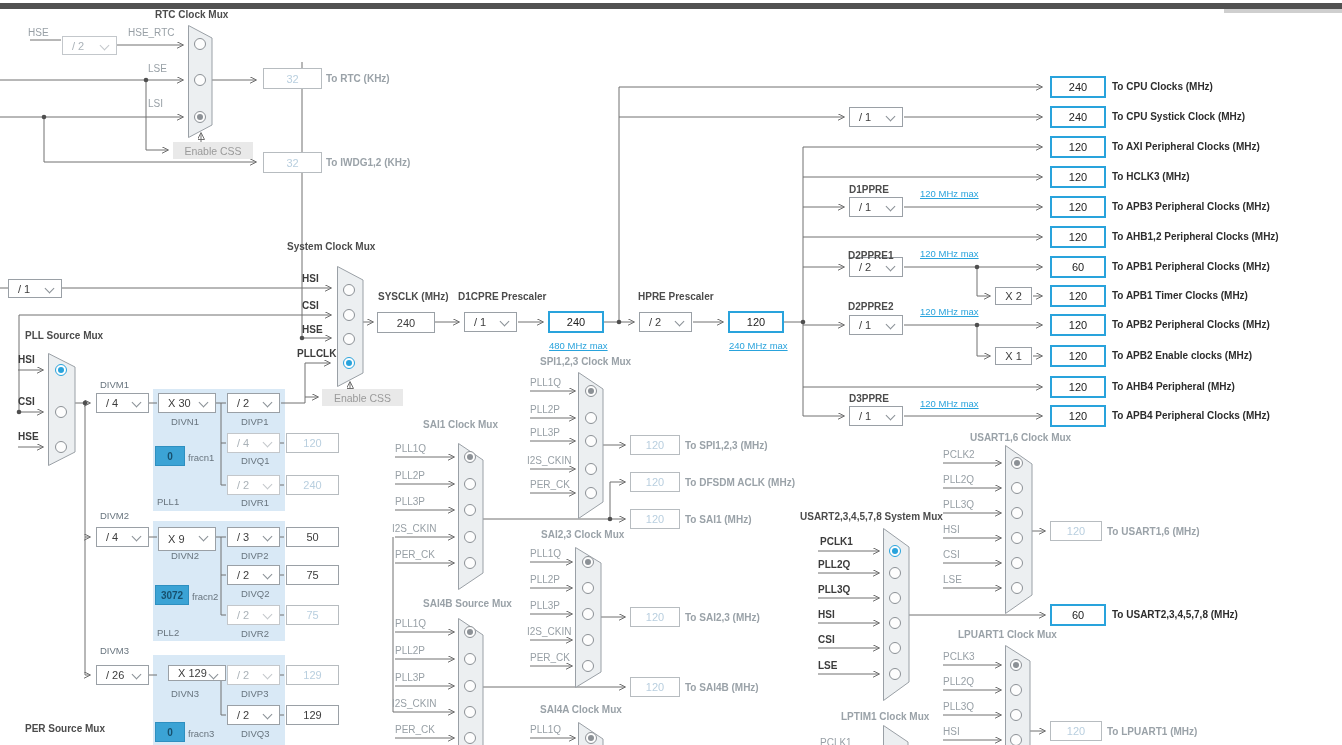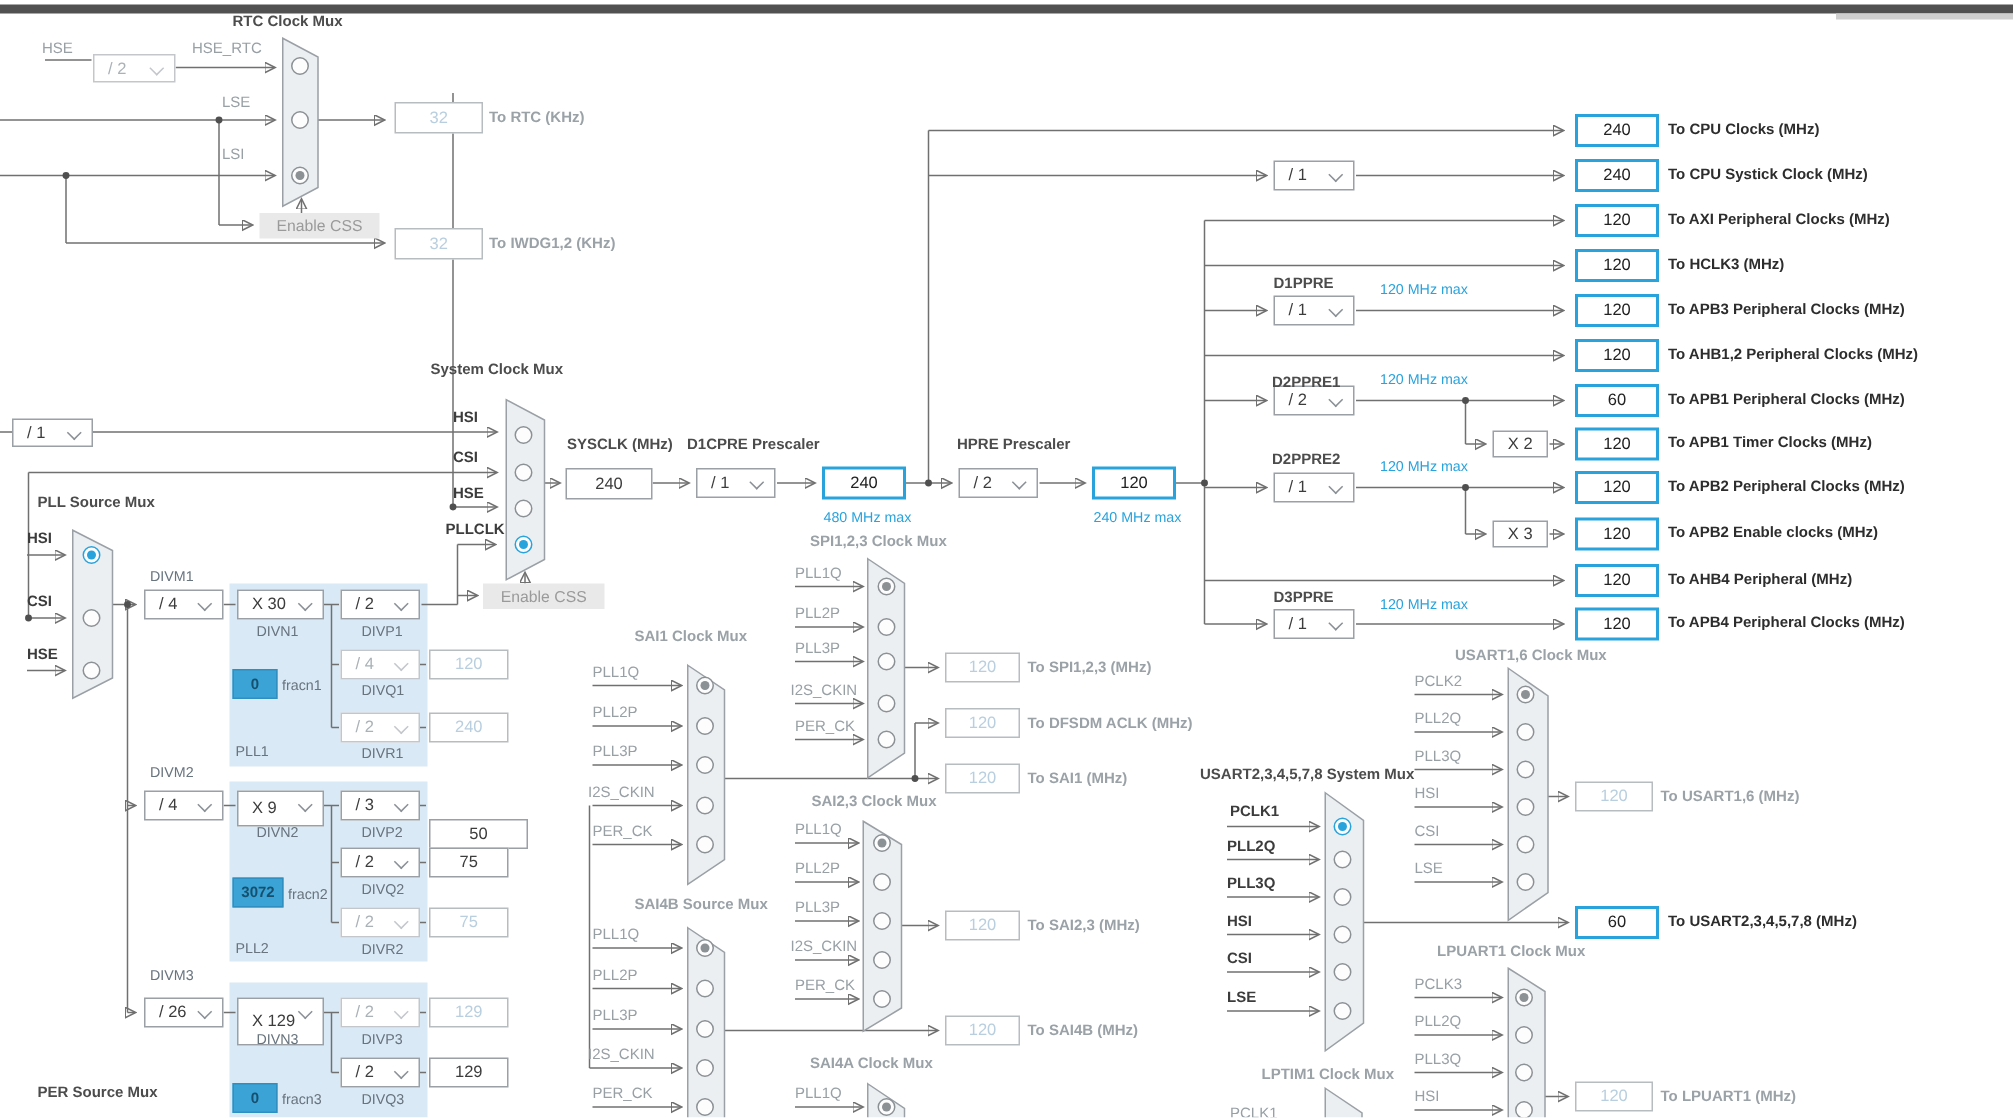--- a/index.html
+++ b/index.html
@@ -5,21 +5,21 @@
   html,body{margin:0;padding:0;background:#fff;}
   #stage{position:relative;width:1342px;height:745px;overflow:hidden;background:#fff;
          font-family:"Liberation Sans",sans-serif;}
   
   .t{position:absolute;font:bold 10px "Liberation Sans",sans-serif;color:#4c4c4c;white-space:nowrap;z-index:3;}
   .t.gray{color:#9aa2a8;}
   .t.dark{color:#2d2d2d;}
   .inlbl{position:absolute;font:10px "Liberation Sans",sans-serif;color:#98a0a6;white-space:nowrap;z-index:3;}
   .inlbl.dk{font-weight:bold;color:#3c3c3c;}
   .sub{position:absolute;font:9.5px "Liberation Sans",sans-serif;color:#68747e;white-space:nowrap;z-index:3;}
-  .max{position:absolute;font:9.5px "Liberation Sans",sans-serif;color:#29a3dc;white-space:nowrap;z-index:3;}
+  .max{position:absolute;font:9.5px "Liberation Sans",sans-serif;color:#29a3dc;white-space:nowrap;z-index:3;text-decoration:underline;}
   
   .vbox{position:absolute;background:#fff;border:1px solid #9aa0a6;display:flex;align-items:center;
         justify-content:center;font:11px "Liberation Sans",sans-serif;color:#3c3c3c;z-index:2;box-sizing:border-box;}
   .vbox.dim{color:#b9cfdf;border-color:#b7bcc0;}
   .vbox.hl{border:2px solid #29a3dc;color:#222;}
   .dd{position:absolute;background:#fff;border:1px solid #9aa0a6;display:flex;align-items:center;
       padding-left:9px;font:11px "Liberation Sans",sans-serif;color:#3c3c3c;z-index:2;box-sizing:border-box;}
   .dd i{position:absolute;right:8px;top:5px;width:6px;height:6px;border-right:1.4px solid #8a9096;
         border-bottom:1.4px solid #8a9096;transform:rotate(45deg);}
   .dd.off{color:#aab2b8;border-color:#c3c7cb;}
@@ -272,21 +272,21 @@
   <div class="dd" style="left:158px;top:527px;width:58px;height:24px">
       <span>X 9</span>
       <i></i>
     </div>
   <div class="sub" style="left:171px;top:550px">DIVN2</div>
   <div class="dd" style="left:227px;top:527px;width:53px;height:20px">
       <span>/ 3</span>
       <i></i>
     </div>
   <div class="sub" style="left:241px;top:550px">DIVP2</div>
-  <div class="vbox" style="left:286px;top:546px;width:66px;height:20px">50</div>
+  <div class="vbox" style="left:286px;top:527px;width:53px;height:20px">50</div>
   <div class="dd" style="left:227px;top:565px;width:53px;height:20px">
       <span>/ 2</span>
       <i></i>
     </div>
   <div class="sub" style="left:241px;top:588px">DIVQ2</div>
   <div class="vbox" style="left:286px;top:565px;width:53px;height:20px">75</div>
   <div class="fracn" style="left:155px;top:585px;width:34px;height:20px">3072</div>
   <div class="sub" style="left:192px;top:591px">fracn2</div>
   <div class="dd off" style="left:227px;top:605px;width:53px;height:20px">
       <span>/ 2</span>
@@ -294,21 +294,21 @@
     </div>
   <div class="sub" style="left:241px;top:628px">DIVR2</div>
   <div class="vbox dim" style="left:286px;top:605px;width:53px;height:20px">75</div>
   <div class="sub" style="left:157px;top:627px">PLL2</div>
 
   <div class="sub" style="left:100px;top:645px">DIVM3</div>
   <div class="dd" style="left:96px;top:665px;width:53px;height:20px">
       <span>/ 26</span>
       <i></i>
     </div>
-  <div class="dd" style="left:158px;top:665px;width:58px;height:32px">
+  <div class="dd" style="left:168px;top:665px;width:58px;height:16px">
       <span>X 129</span>
       <i></i>
     </div>
   <div class="sub" style="left:171px;top:688px">DIVN3</div>
   <div class="dd off" style="left:227px;top:665px;width:53px;height:20px">
       <span>/ 2</span>
       <i></i>
     </div>
   <div class="sub" style="left:241px;top:688px">DIVP3</div>
   <div class="vbox dim" style="left:286px;top:665px;width:53px;height:20px">129</div>
@@ -338,21 +338,21 @@
       <span>/ 2</span>
       <i></i>
     </div>
   <div class="vbox" style="left:995px;top:287px;width:37px;height:18px">X 2</div>
   <div class="t" style="left:848px;top:301px">D2PPRE2</div>
   <div class="max" style="left:920px;top:306px">120 MHz max</div>
   <div class="dd" style="left:849px;top:315px;width:54px;height:20px">
       <span>/ 1</span>
       <i></i>
     </div>
-  <div class="vbox" style="left:995px;top:347px;width:37px;height:18px">X 3</div>
+  <div class="vbox" style="left:995px;top:347px;width:37px;height:18px">X 1</div>
   <div class="t" style="left:849px;top:393px">D3PPRE</div>
   <div class="max" style="left:920px;top:398px">120 MHz max</div>
   <div class="dd" style="left:849px;top:406px;width:54px;height:20px">
       <span>/ 1</span>
       <i></i>
     </div>
 
   <div class="vbox hl" style="left:1050px;top:76px;width:56px;height:22px">240</div>
   <div class="t dark" style="left:1112px;top:81px">To CPU Clocks (MHz)</div>
   <div class="vbox hl" style="left:1050px;top:106px;width:56px;height:22px">240</div>

